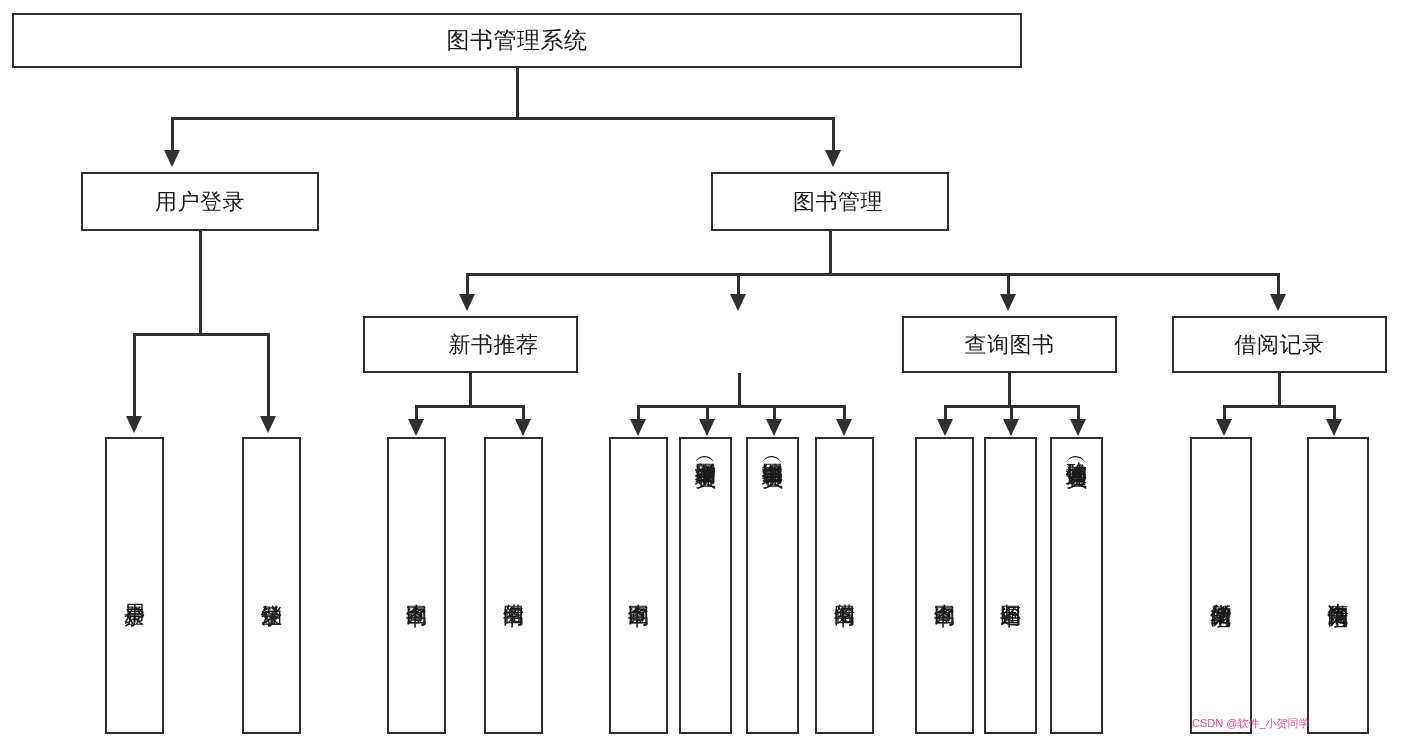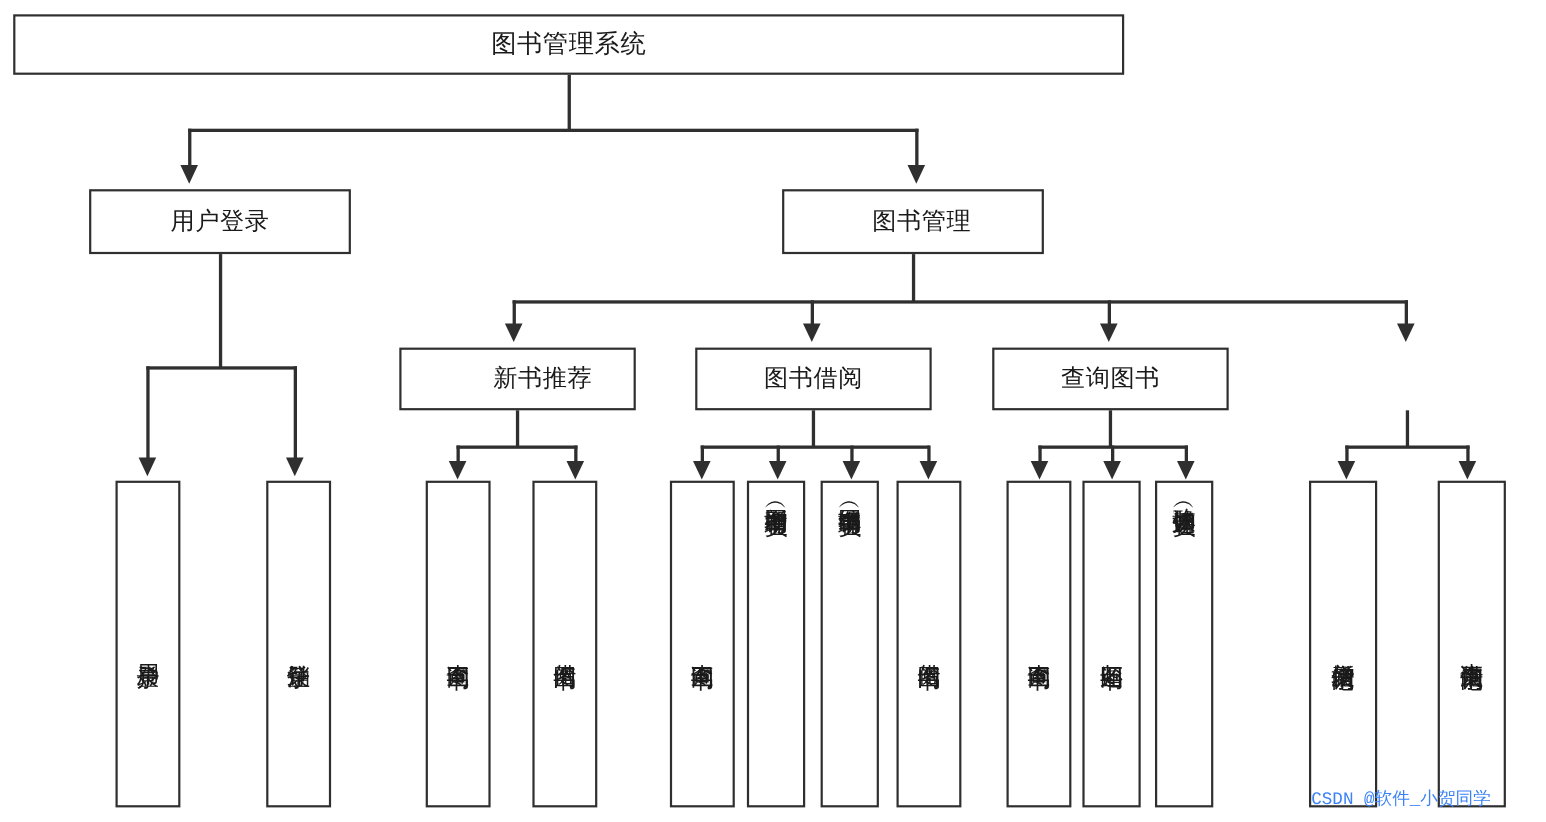--- a/index.html
+++ b/index.html
@@ -76,24 +76,24 @@
     width: 0;
     height: 0;
     border-left: 8px solid transparent;
     border-right: 8px solid transparent;
     border-top: 17px solid #2f2f2f;
   }
 
   
   #watermark {
     position: absolute;
-    color: #3b82f6;
-    font-size: 16px;
+    color: #ec4899;
+    font-size: 11px;
     white-space: nowrap;
-    font-family: Liberation Mono, monospace;
+    font-family: Liberation Sans, sans-serif;
   }
 </style>
 </head>
 <body>
 
 <div id="canvas">
 
   <div class="node horiz root" style="left:12px; top:13px; width:1010px; height:55px;">
     <span class="node-label">图书管理系统</span>
   </div>
@@ -127,25 +127,25 @@
   <div class="seg v" style="left:737px; top:273px; height:23px;"></div>
   <div class="arrow" style="left:730px; top:294px;"></div>
   <div class="seg v" style="left:1007px; top:273px; height:23px;"></div>
   <div class="arrow" style="left:1000px; top:294px;"></div>
   <div class="seg v" style="left:1277px; top:273px; height:23px;"></div>
   <div class="arrow" style="left:1270px; top:294px;"></div>
 
   <div class="node horiz" style="left:363px; top:316px; width:215px; height:57px;padding-left:46px;">
     <span class="node-label">新书推荐</span>
   </div>
-  <div class="node horiz" style="left:632px; top:316px; width:215px; height:57px;">
-    <span class="node-label">图书借阅</span>
-  </div>
   <div class="node horiz" style="left:902px; top:316px; width:215px; height:57px;">
     <span class="node-label">查询图书</span>
+  </div>
+  <div class="node horiz" style="left:1172px; top:316px; width:215px; height:57px;">
+    <span class="node-label">借阅记录</span>
   </div>
 
   <div class="seg v" style="left:469px; top:373px; height:34px;"></div>
   <div class="seg h" style="left:415px; top:405px; width:110px;"></div>
   <div class="seg v" style="left:415px; top:405px; height:16px;"></div>
   <div class="arrow" style="left:408px; top:419px;"></div>
   <div class="seg v" style="left:522px; top:405px; height:16px;"></div>
   <div class="arrow" style="left:515px; top:419px;"></div>
 
   <div class="seg v" style="left:738px; top:373px; height:34px;"></div>

